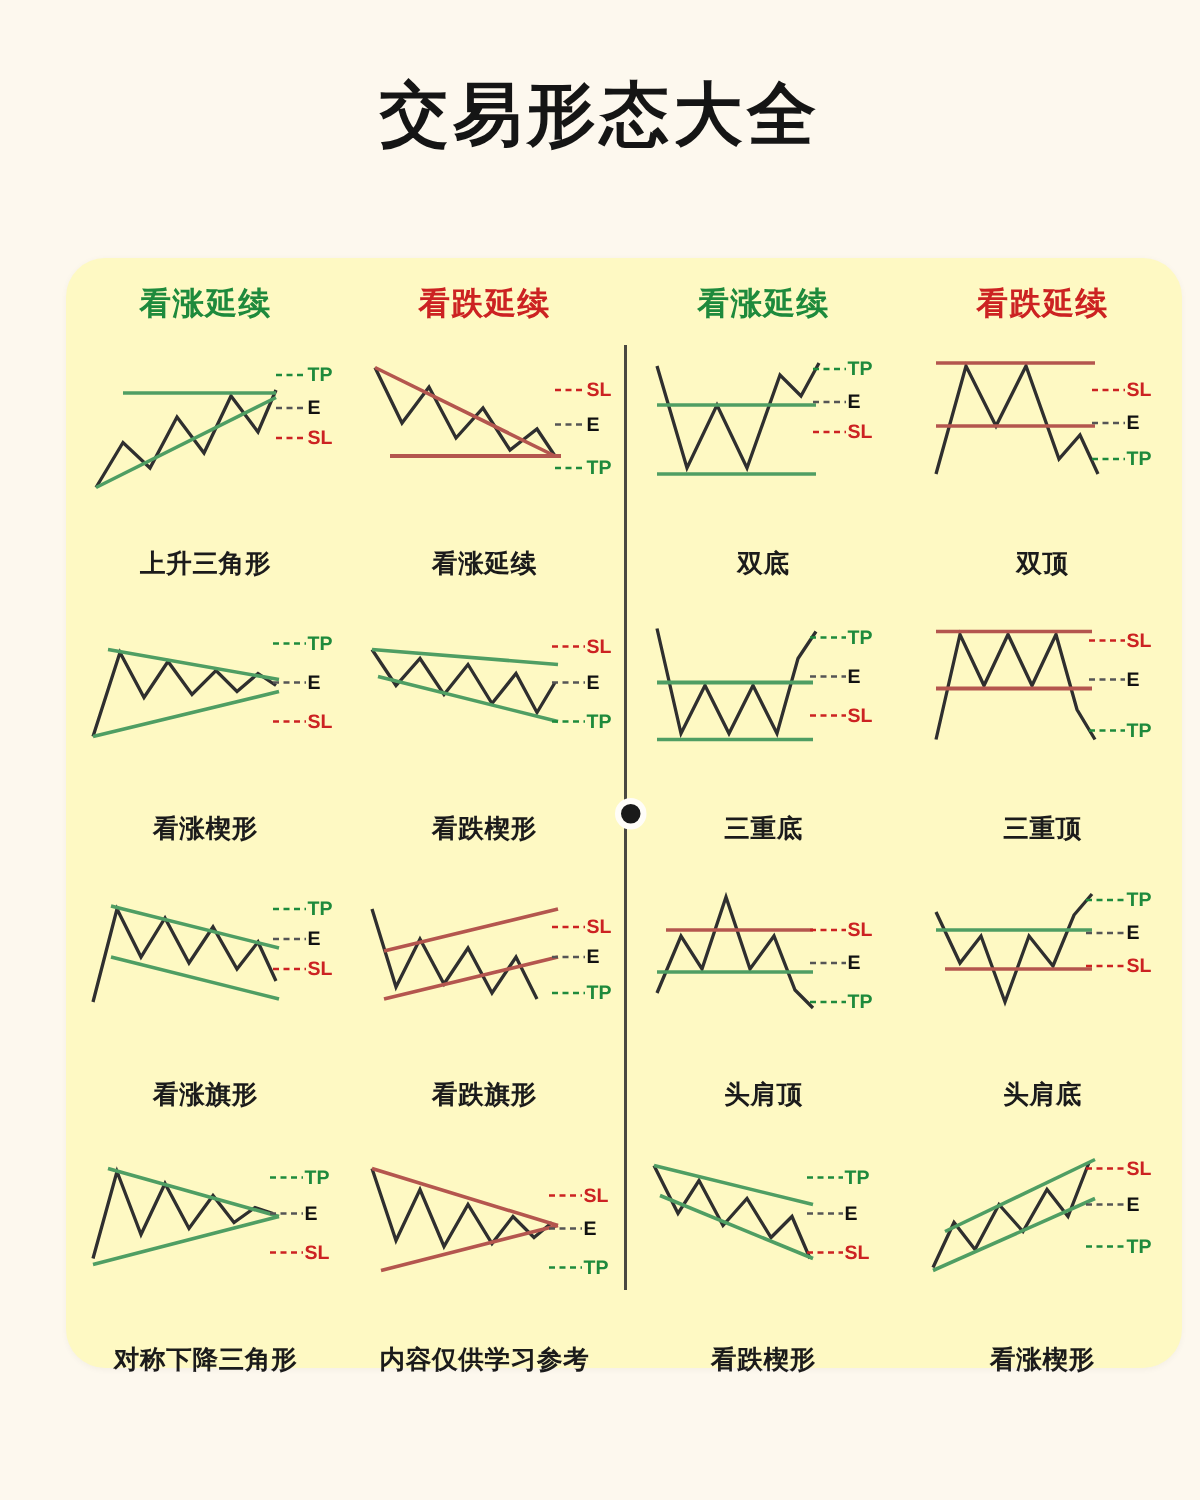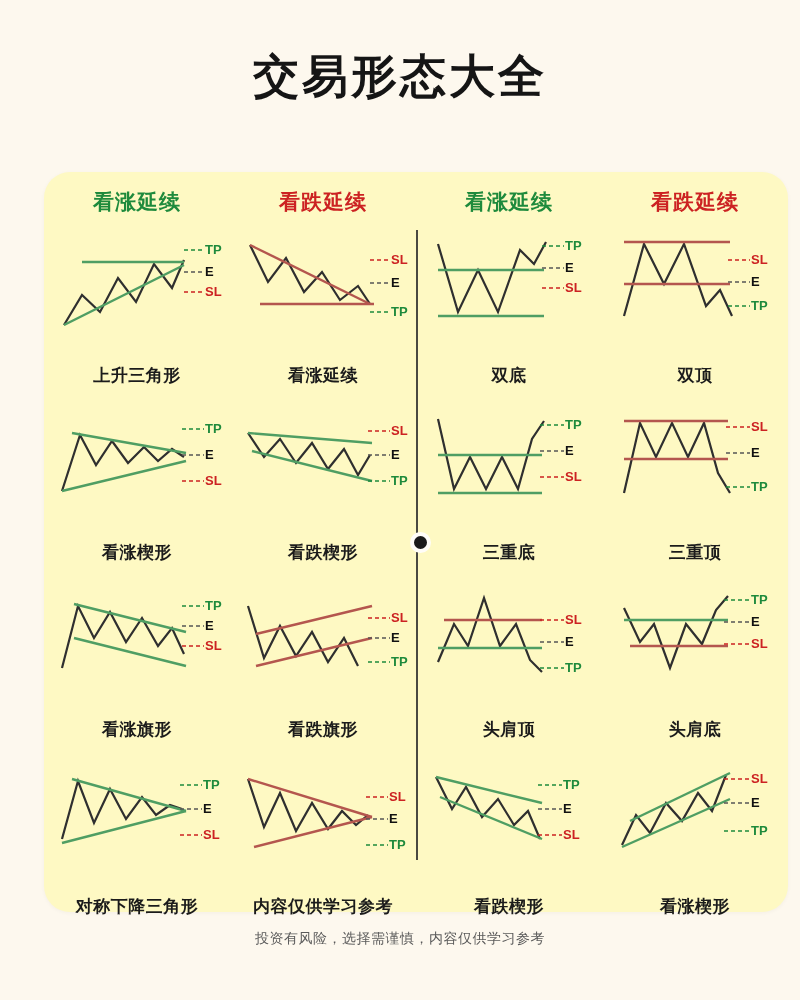--- a/index.html
+++ b/index.html
@@ -407,14 +407,13 @@
             <text class="lbl-e" x="141" y="54">E</text>
             <text class="lbl-tp" x="141" y="82">TP</text>
           </svg>
         </div>
         <div class="pattern-label">看涨楔形</div>
       </div>
 
     </div>
   </div>
 
-  <div class="footer">投资有风险，选择需谨慎，内容仅供学习参考</div>
 </div>
 
 </body></html>

